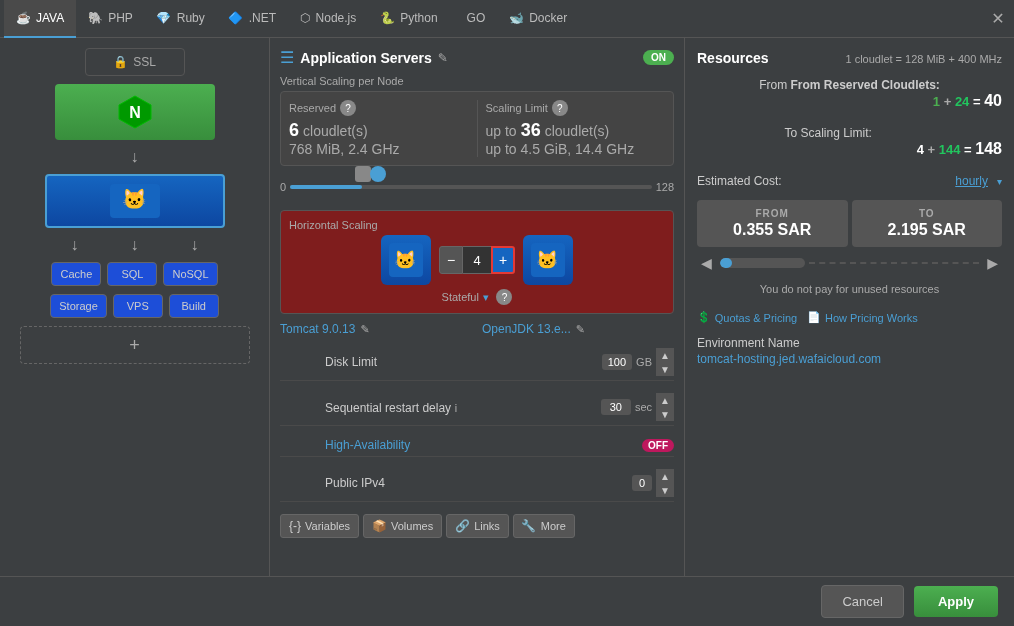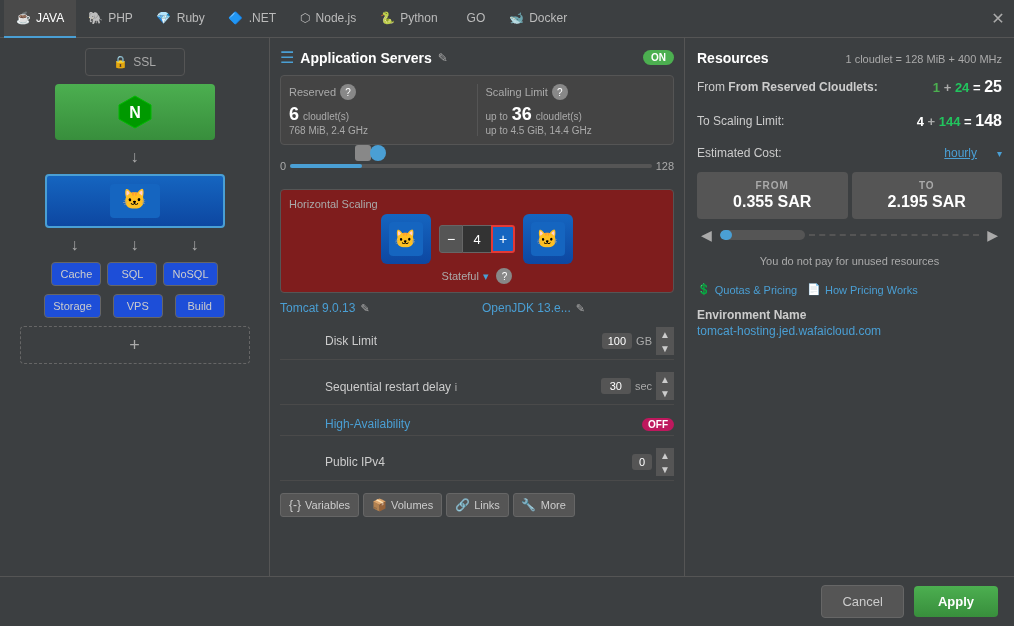--- a/index.html
+++ b/index.html
@@ -18,40 +18,40 @@
 
     
     .left-panel { width: 270px; background: #3c3f41; border-right: 1px solid #555; display: flex; flex-direction: column; padding: 10px; gap: 8px; }
     .ssl-box { border: 1px solid #555; border-radius: 4px; padding: 6px 12px; display: flex; align-items: center; justify-content: center; color: #aaa; font-size: 12px; gap: 5px; width: 100px; align-self: center; }
     .nginx-btn { background: linear-gradient(to bottom, #4caf50, #388e3c); border-radius: 4px; padding: 8px; display: flex; align-items: center; justify-content: center; width: 160px; align-self: center; cursor: pointer; }
     .arrow-down { color: #aaa; text-align: center; font-size: 16px; }
     .java-btn { background: linear-gradient(to bottom, #1565c0, #0d47a1); border: 2px solid #4a9fd4; border-radius: 4px; padding: 8px; display: flex; align-items: center; justify-content: center; width: 180px; align-self: center; cursor: pointer; }
     .arrows-row { display: flex; justify-content: space-around; width: 180px; align-self: center; color: #aaa; font-size: 16px; }
     .bottom-btns-row { display: flex; gap: 6px; justify-content: center; }
     .bottom-btn { background: #1d4ed8; border-radius: 4px; padding: 5px 8px; color: #ccc; font-size: 11px; cursor: pointer; border: 1px solid #666; min-width: 50px; text-align: center; }
-    .bottom-btns-row2 { display: flex; gap: 12px; justify-content: center; }
+    .bottom-btns-row2 { display: flex; gap: 6px; justify-content: center; }
     .add-box { border: 1px dashed #666; border-radius: 4px; width: 230px; height: 38px; display: flex; align-items: center; justify-content: center; align-self: center; color: #aaa; font-size: 18px; cursor: pointer; }
 
     
     .middle-panel { flex: 1; background: #3c3f41; padding: 10px; display: flex; flex-direction: column; gap: 8px; overflow-y: auto; }
 
     
     .app-servers-header { display: flex; align-items: center; gap: 6px; }
     .hamburger-icon { color: #4a9fd4; font-size: 16px; }
     .app-servers-title { color: #fff; font-size: 14px; font-weight: 600; }
     .edit-icon { color: #aaa; font-size: 12px; cursor: pointer; }
     .toggle-on { background: #4caf50; border-radius: 10px; padding: 2px 8px; color: #fff; font-size: 10px; font-weight: bold; margin-left: auto; }
 
     
     .section-label { color: #aaa; font-size: 11px; margin-bottom: 4px; }
     .scaling-box { border: 1px solid #555; border-radius: 4px; padding: 8px; display: flex; gap: 8px; background: #444; }
     .scaling-side { flex: 1; }
     .scaling-side-title { color: #aaa; font-size: 11px; margin-bottom: 4px; display: flex; align-items: center; gap: 4px; }
     .scaling-value { color: #fff; font-size: 18px; font-weight: bold; }
-    .scaling-sub { color: #aaa; font-size: 10px; }
+    .scaling-sub { color: #aaa; font-size: 14px; }
     .scaling-divider { width: 1px; background: #555; }
     .slider-row { display: flex; align-items: center; gap: 4px; color: #aaa; font-size: 11px; }
     .slider-container { position: relative; height: 30px; display: flex; align-items: center; }
     .slider-track { flex: 1; height: 4px; background: #555; border-radius: 2px; position: relative; }
     .slider-fill { height: 100%; background: #4a9fd4; border-radius: 2px; width: 20%; }
     .slider-thumb1 { width: 16px; height: 16px; background: #888; border-radius: 3px; position: absolute; left: 18%; top: -6px; cursor: pointer; }
     .slider-thumb2 { width: 16px; height: 16px; background: #4a9fd4; border-radius: 50%; position: absolute; left: 22%; top: -6px; cursor: pointer; }
 
     
     .horizontal-section { border: 1px solid #555; border-radius: 4px; padding: 8px; background: #7f1d1d; }
@@ -84,31 +84,31 @@
 
     
     .bottom-tabs { display: flex; gap: 4px; margin-top: 4px; }
     .bottom-tab { display: flex; align-items: center; gap: 4px; background: #555; border-radius: 3px; padding: 4px 8px; color: #ccc; font-size: 11px; cursor: pointer; border: 1px solid #666; }
     .bottom-tab-icon { font-size: 12px; }
 
     
     .right-panel { width: 330px; background: #3c3f41; border-left: 1px solid #555; padding: 12px; display: flex; flex-direction: column; gap: 8px; }
     .resources-title { color: #fff; font-size: 14px; font-weight: 600; }
     .resources-subtitle { color: #aaa; font-size: 11px; margin-left: auto; }
-    .resource-row { display: flex; align-items: center; padding: 4px 0; }
+    .resource-row { display: flex; align-items: center; padding: 4px 0; flex-direction: column; }
     .resource-label { color: #ccc; font-size: 12px; min-width: 130px; }
     .resource-value { margin-left: auto; font-size: 13px; font-weight: 600; }
     .resource-value .green { color: #4caf50; }
     .resource-value .blue { color: #22c55e; }
     .resource-value .white { color: #fff; }
     .resource-value .plus { color: #aaa; }
     .resource-value .equals { color: #fff; font-weight: bold; }
     .estimated-row { display: flex; align-items: center; padding: 4px 0; }
     .estimated-label { color: #ccc; font-size: 12px; min-width: 130px; }
-    .estimated-value { margin-left: auto; display: flex; align-items: center; gap: 20px; }
+    .estimated-value { margin-left: auto; display: flex; align-items: center; gap: 9px; }
     .hourly-link { color: #4a9fd4; text-decoration: underline; cursor: pointer; font-size: 12px; }
     .dropdown-arrow { color: #4a9fd4; font-size: 10px; }
 
     
     .price-section { display: flex; gap: 4px; }
     .price-box { flex: 1; background: #555; border-radius: 4px; padding: 8px; text-align: center; }
     .price-box-label { color: #aaa; font-size: 10px; font-weight: bold; letter-spacing: 1px; }
     .price-box-value { color: #fff; font-size: 16px; font-weight: bold; margin-top: 2px; }
 
     
@@ -119,21 +119,21 @@
 
     
     .unused-note { text-align: center; color: #aaa; font-size: 11px; padding: 4px 0; }
 
     
     .links-row { display: flex; gap: 10px; align-items: center; margin-top: 4px; }
     .link-item { display: flex; align-items: center; gap: 4px; color: #4a9fd4; font-size: 11px; cursor: pointer; text-decoration: none; }
 
     
     .env-section { margin-top: 4px; }
-    .env-label { color: #ccc; font-size: 12px; font-weight: 700; margin-bottom: 2px; }
+    .env-label { color: #ccc; font-size: 12px; font-weight: 400; margin-bottom: 2px; }
     .env-name { color: #4a9fd4; font-size: 12px; }
 
     
     .footer { height: 50px; background: #3c3f41; border-top: 1px solid #555; display: flex; align-items: center; justify-content: flex-end; padding: 0 16px; gap: 10px; }
     .cancel-btn { background: #555; border: 1px solid #666; border-radius: 4px; padding: 8px 20px; color: #ccc; font-size: 13px; cursor: pointer; }
     .apply-btn { background: linear-gradient(to bottom, #4caf50, #388e3c); border: none; border-radius: 4px; padding: 8px 24px; color: #fff; font-size: 13px; font-weight: bold; cursor: pointer; }
 
     .info-icon { color: #aaa; font-size: 11px; cursor: pointer; }
     .question-icon { width: 16px; height: 16px; border-radius: 50%; background: #888; color: #fff; font-size: 10px; display: inline-flex; align-items: center; justify-content: center; cursor: pointer; }
 
@@ -232,20 +232,21 @@
       <div class="middle-panel">
 
         <div class="app-servers-header">
           <span class="hamburger-icon">☰</span>
           <span class="app-servers-title">Application Servers</span>
           <span class="edit-icon">✎</span>
           <span class="toggle-on">ON</span>
         </div>
 
         <div>
+          <div class="section-label">Vertical Scaling per Node</div>
           <div class="scaling-box">
             <div class="scaling-side">
               <div class="scaling-side-title">
                 <span>Reserved</span>
                 <span class="question-icon">?</span>
               </div>
               <div style="display:flex; align-items:baseline; gap:4px;">
                 <span class="scaling-value">6</span>
                 <span class="scaling-sub">cloudlet(s)</span>
               </div>
@@ -391,21 +392,21 @@
           <span class="resources-subtitle">1 cloudlet = 128 MiB + 400 MHz</span>
         </div>
 
         <div class="resource-row">
           <span class="resource-label">From <strong>From Reserved Cloudlets:</strong></span>
           <div class="resource-value">
             <span class="green">1</span>
             <span class="plus">+</span>
             <span class="blue">24</span>
             <span class="equals"> = </span>
-            <span class="white" style="font-size:16px; font-weight:bold;">25</span>
+            <span class="white" style="font-size:16px; font-weight:bold;">40</span>
           </div>
         </div>
 
         <div class="resource-row">
           <span class="resource-label">To Scaling Limit:</span>
           <div class="resource-value">
             <span class="white">4</span>
             <span class="plus">+</span>
             <span class="blue">144</span>
             <span class="equals"> = </span>

